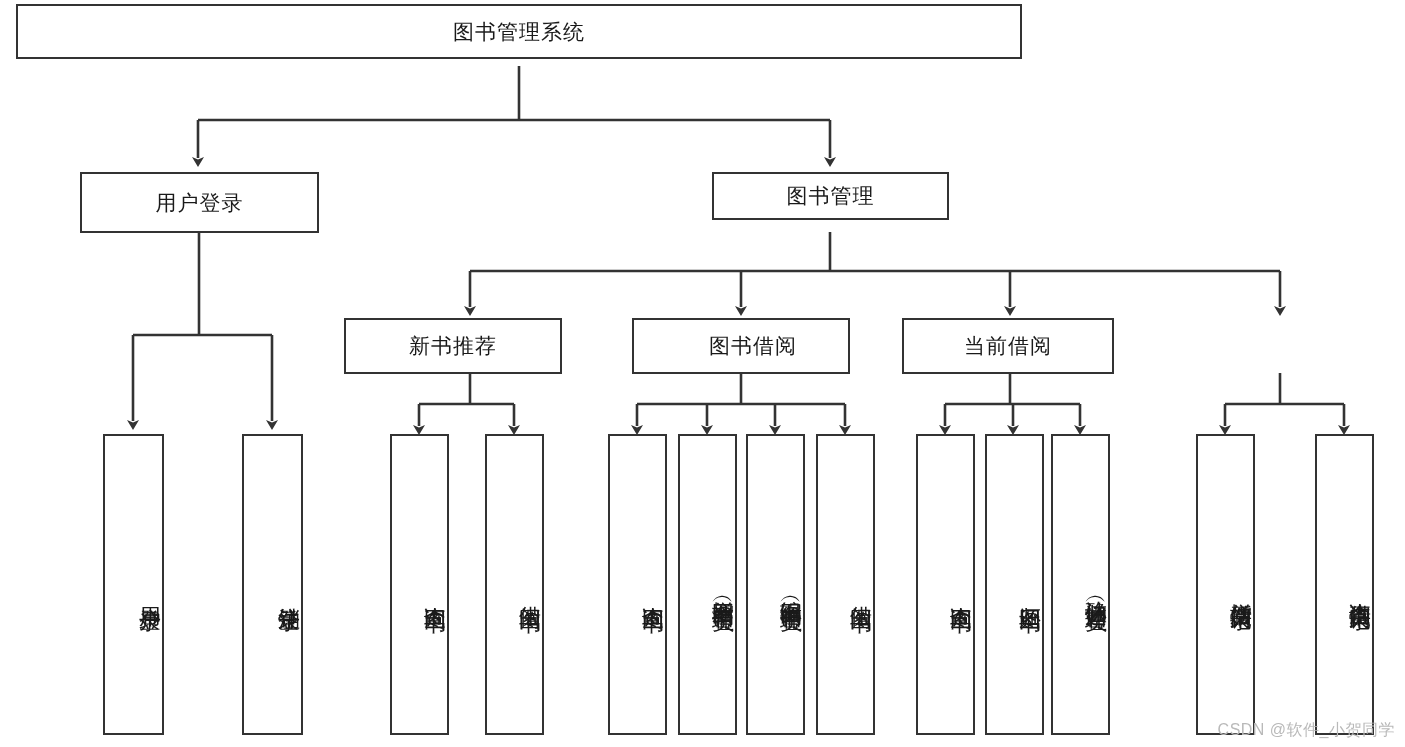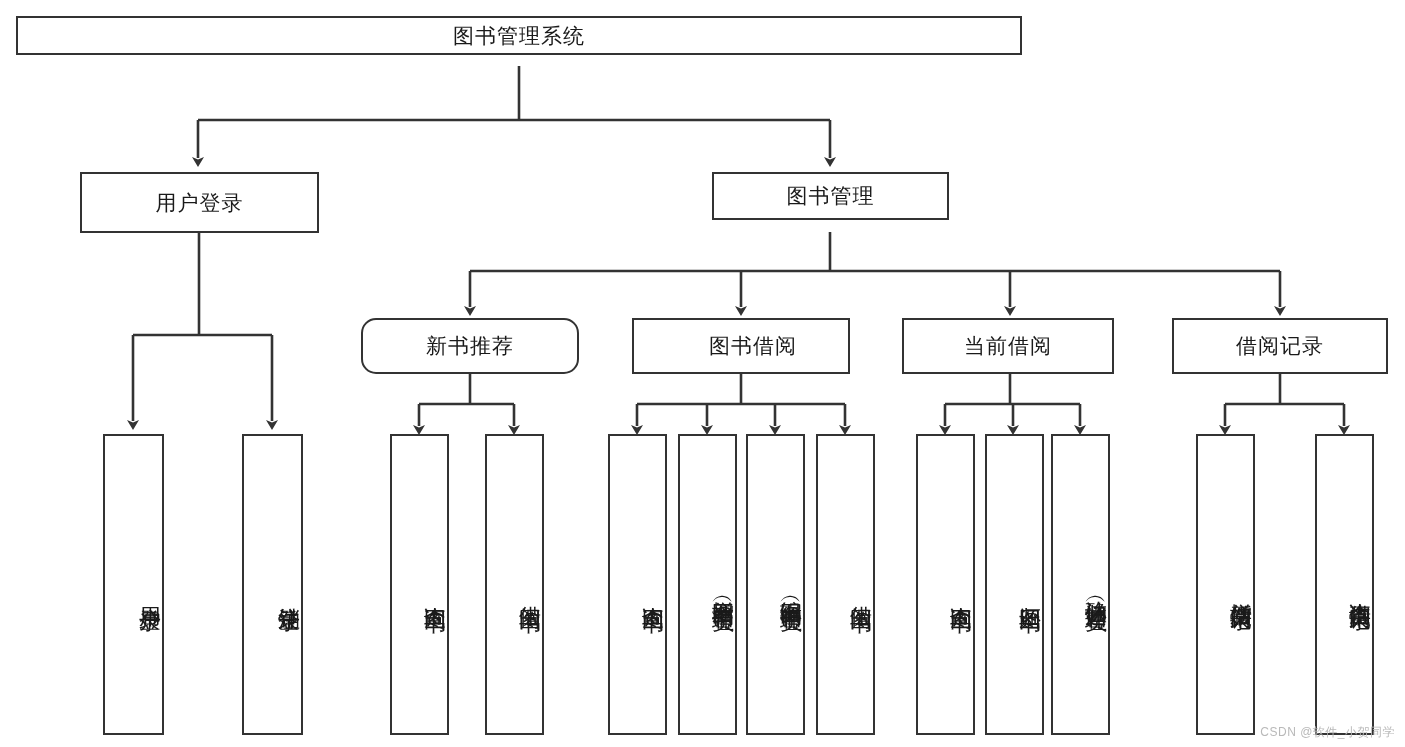--- a/index.html
+++ b/index.html
@@ -58,21 +58,21 @@
     text-align: center;
   }
   .node.vert .label {
     writing-mode: vertical-rl;
     text-orientation: upright;
   }
   #watermark {
     position: absolute;
     right: 10px;
     bottom: 6px;
-    font-size: 12px;
+    font-size: 16px;
     color: #b9b9b9;
     letter-spacing: 0.5px;
     white-space: nowrap;
   }
 </style>
 </head>
 <body>
 
 <div id="canvas">
 
@@ -121,47 +121,44 @@
       <path d="M1013,404 L1013,426" marker-end="url(#arrow)"></path>
       <path d="M1080,404 L1080,426" marker-end="url(#arrow)"></path>
 
       <path d="M1280,373 L1280,404"></path>
       <path d="M1225,404 L1344,404"></path>
       <path d="M1225,404 L1225,426" marker-end="url(#arrow)"></path>
       <path d="M1344,404 L1344,426" marker-end="url(#arrow)"></path>
     </g>
   </svg>
 
-  <div class="node horiz" style="left:16px; top:16px; width:1006px; height:39px;">
+  <div class="node horiz" style="left:16px; top:4px; width:1006px; height:55px;">
     <span class="label">图书管理系统</span>
   </div>
 
   <div class="node horiz" style="left:80px; top:172px; width:239px; height:61px;">
     <span class="label">用户登录</span>
   </div>
 
   <div class="node horiz" style="left:712px; top:172px; width:237px; height:48px;">
     <span class="label">图书管理</span>
   </div>
 
-  <div class="node horiz" style="left:361px; top:318px; width:218px; height:56px;border-radius:15px;">
+  <div class="node horiz" style="left:344px; top:318px; width:218px; height:56px;">
     <span class="label">新书推荐</span>
   </div>
 
   <div class="node horiz" style="left:632px; top:318px; width:218px; height:56px;padding-left:24px;">
     <span class="label">图书借阅</span>
   </div>
 
   <div class="node horiz" style="left:902px; top:318px; width:212px; height:56px;">
     <span class="label">当前借阅</span>
   </div>
 
-  <div class="node horiz" style="left:1172px; top:318px; width:216px; height:56px;">
-    <span class="label">借阅记录</span>
-  </div>
 
   <div class="node vert" style="left:103px; top:434px; width:61px; height:301px;">
     <span class="label">用户登录</span>
   </div>
 
   <div class="node vert" style="left:242px; top:434px; width:61px; height:301px;">
     <span class="label">注销登录</span>
   </div>
 
   <div class="node vert" style="left:390px; top:434px; width:59px; height:301px;">

